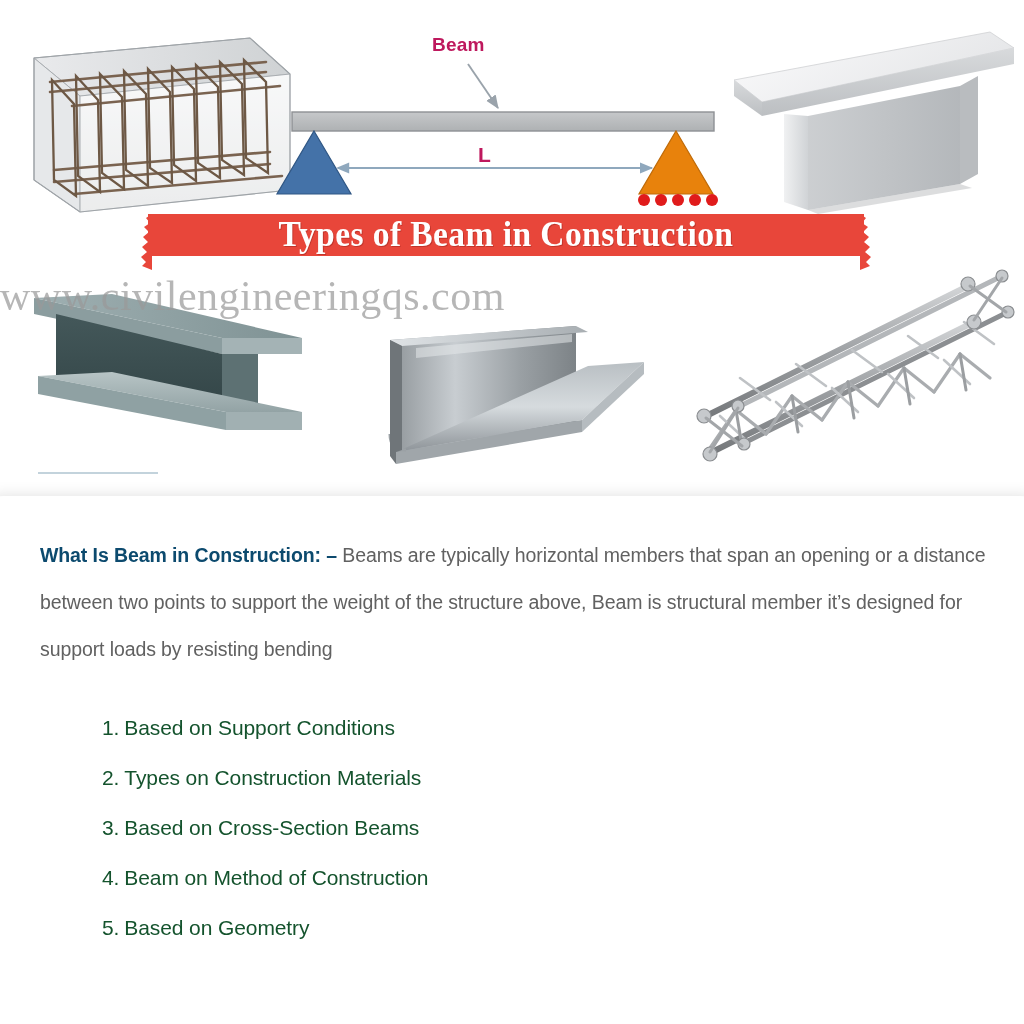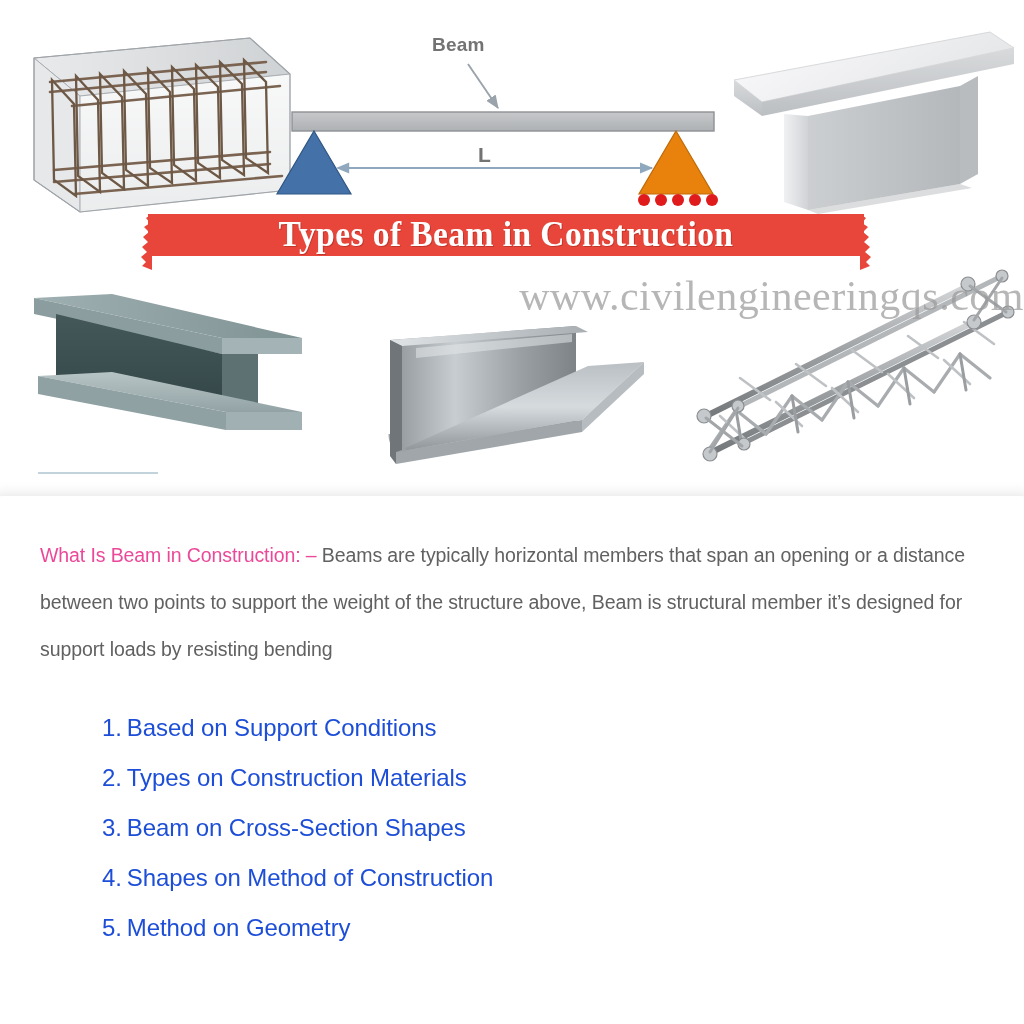--- a/index.html
+++ b/index.html
@@ -47,21 +47,21 @@
   .diagram {
     position: absolute;
     left: 272px; top: 28px;
     width: 462px; height: 185px;
   }
   .diagram svg { display:block; width:100%; height:100%; }
   .dg-label {
     position: absolute;
     font-family: "Liberation Sans", sans-serif;
     font-weight: bold;
-    color: #737373;
+    color: #be185d;
   }
   .dg-label.beam { left: 160px; top: 6px; font-size: 19px; letter-spacing: .2px; }
   .dg-label.span { left: 206px; top: 115px; font-size: 21px; }
 
   
   .t-beam {
     position: absolute;
     left: 722px; top: 24px;
     width: 300px; height: 195px;
   }
@@ -89,21 +89,21 @@
     transform: scaleX(.96);
     text-shadow: 1px 1px 0 rgba(120,24,18,.35);
     white-space: nowrap;
   }
 
   
   .watermark {
     position: absolute;
     left: 0; top: 272px;
     width: 1024px;
-    text-align: right;
+    text-align: left;
     font-family: "Liberation Serif", serif;
     font-size: 42px;
     color: #9a9a9a;
     opacity: .72;
     letter-spacing: .5px;
     white-space: nowrap;
     pointer-events: none;
     z-index: 9;
   }
 
@@ -146,32 +146,32 @@
     width: 980px;
   }
 
   .para {
     font-size: 19.5px;
     line-height: 47px;
     color: #616161;
     letter-spacing: -.1px;
   }
   .lead {
-    color: #ec4899;
-    font-weight: normal;
+    color: #0c4a6e;
+    font-weight: bold;
   }
 
   .type-list {
     margin: 30px 0 0 0;
     padding: 0 0 0 62px;
     list-style: none;
   }
   .type-list li {
-    font-size: 24px;
-    color: #1d4ed8;
+    font-size: 21px;
+    color: #14532d;
     line-height: 50px;
     letter-spacing: -.1px;
   }
   .type-list li .num { margin-right: 5px; }
 </style>
 </head>
 <body>
 
 <div id="page">
 
@@ -466,27 +466,27 @@
 
 
       <ul class="type-list">
         <li>
           <span class="num">1.</span><span>Based on Support Conditions</span>
         </li>
         <li>
           <span class="num">2.</span><span>Types on Construction Materials</span>
         </li>
         <li>
-          <span class="num">3.</span><span>Beam on Cross-Section Shapes</span>
-        </li>
-        <li>
-          <span class="num">4.</span><span>Shapes on Method of Construction</span>
-        </li>
-        <li>
-          <span class="num">5.</span><span>Method on Geometry</span>
+          <span class="num">3.</span><span>Based on Cross-Section Beams</span>
+        </li>
+        <li>
+          <span class="num">4.</span><span>Beam on Method of Construction</span>
+        </li>
+        <li>
+          <span class="num">5.</span><span>Based on Geometry</span>
         </li>
         <li>
           
         </li>
       </ul>
 
     </div>
   </div>
 
 </div>

